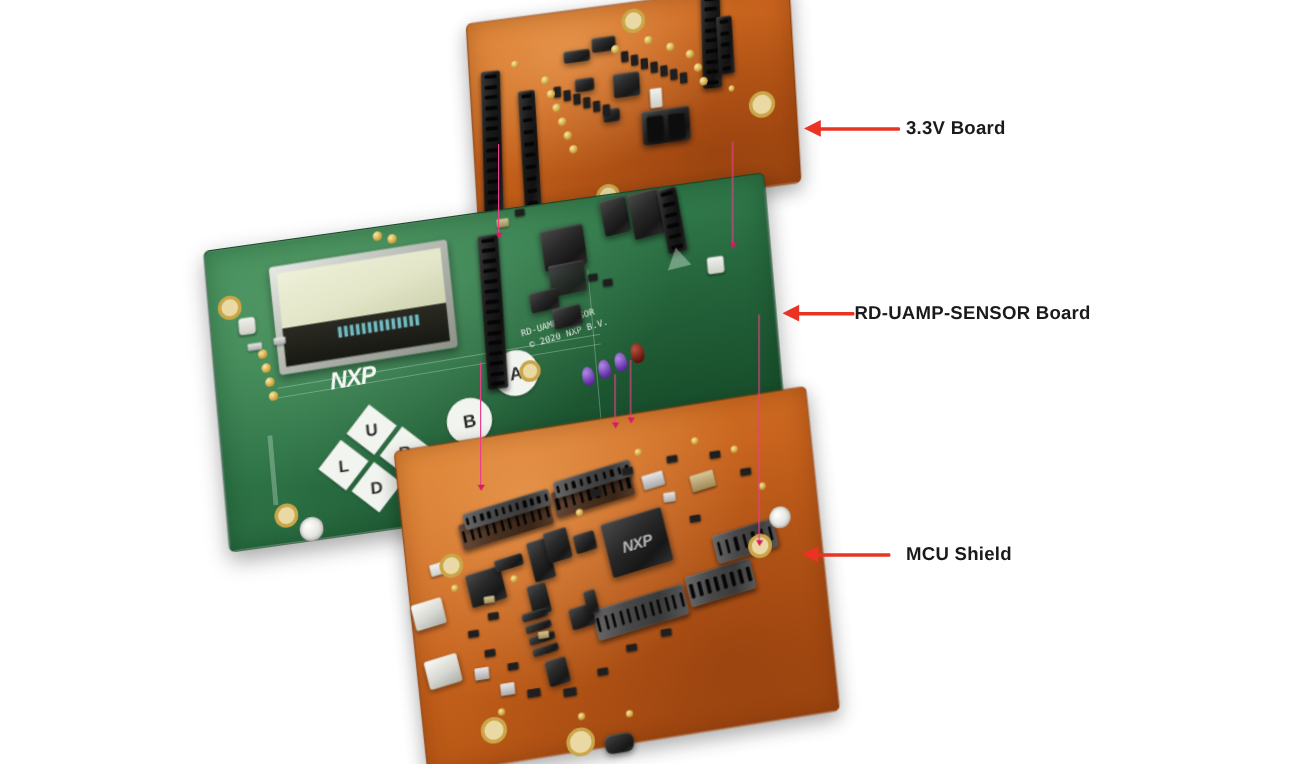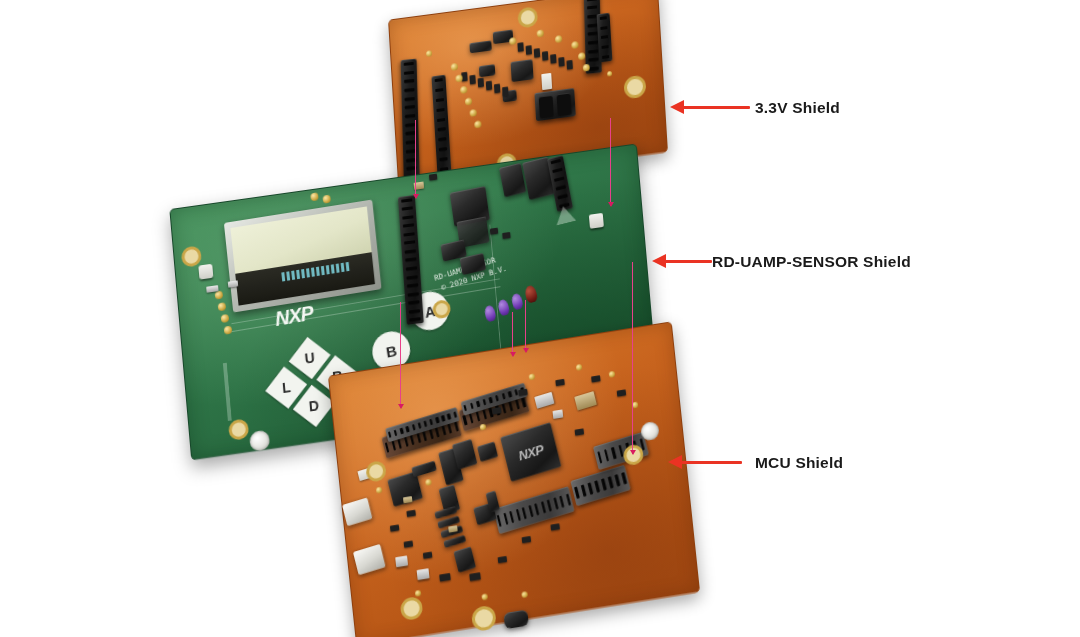--- a/index.html
+++ b/index.html
@@ -526,27 +526,27 @@
   <div class="leader" style="left:610px;top:118px;height:88px;"></div>
   <div class="leader" style="left:400px;top:302px;height:106px;"></div>
   <div class="leader" style="left:512px;top:312px;height:44px;"></div>
   <div class="leader" style="left:525px;top:300px;height:52px;"></div>
   <div class="leader" style="left:632px;top:262px;height:192px;"></div>
 
   <div class="callout" style="left:670px;top:100px;width:82px;">
     <div class="head"></div>
     <div class="shaft" style="width:68px;"></div>
   </div>
-  <div class="label" style="left:755px;top:99px;">3.3V Shield</div>
+  <div class="label" style="left:755px;top:99px;">3.3V Board</div>
 
   <div class="callout" style="left:652px;top:254px;width:62px;">
     <div class="head"></div>
     <div class="shaft" style="width:48px;"></div>
   </div>
-  <div class="label" style="left:712px;top:253px;">RD-UAMP-SENSOR Shield</div>
+  <div class="label" style="left:712px;top:253px;">RD-UAMP-SENSOR Board</div>
 
   <div class="callout" style="left:668px;top:455px;width:76px;">
     <div class="head"></div>
     <div class="shaft" style="width:62px;"></div>
   </div>
   <div class="label" style="left:755px;top:454px;">MCU Shield</div>
 
 </div>
 
 </body></html>

